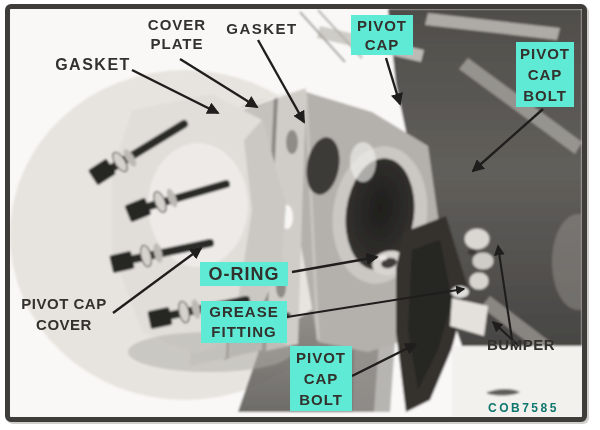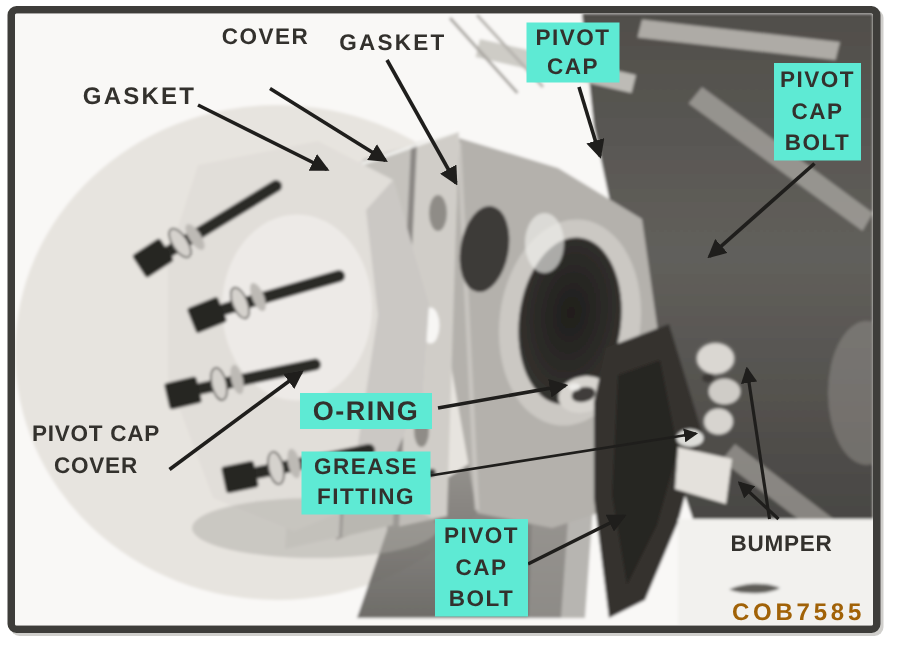--- a/index.html
+++ b/index.html
@@ -7,21 +7,21 @@
   .page{position:relative;width:600px;height:430px;background:#ffffff;overflow:hidden;}
   .frame{position:absolute;left:5px;top:4px;width:582px;height:418px;box-sizing:border-box;
          border:5px solid #3e3d3a;border-radius:6px;background:#f8f7f5;
          box-shadow:2px 2px 0 rgba(150,148,142,.45);overflow:hidden;}
   .frame svg{position:absolute;left:0;top:0;width:572px;height:408px;}
   .lbl{position:absolute;z-index:3;color:#33312d;font-weight:bold;text-align:center;
        letter-spacing:1px;line-height:19px;font-size:15px;}
   .lbl span{display:block;}
   .boxed{background:#5eead4;padding:1px 4px;}
   .big{font-size:18px;line-height:22px;letter-spacing:1px;}
-  .code{font-size:16px;letter-spacing:2.5px;color:#a16207;}
+  .code{font-size:12px;letter-spacing:2.5px;color:#0f766e;}
 </style>
 </head>
 <body>
 
 <div class="page">
   <div class="frame">
     <svg viewBox="10 9 572 408">
       <defs>
         <linearGradient id="gDark" x1="0" y1="0" x2="0" y2="1">
           <stop offset="0" stop-color="#504e4a"></stop>
@@ -146,55 +146,56 @@
       </g>
     </svg>
   </div>
 
   <div class="lbl" style="left:55px;top:55px;width:76px;font-size:16px;letter-spacing:1.5px;">
     <span>GASKET</span>
   </div>
 
   <div class="lbl" style="left:146px;top:15px;width:62px;">
     <span>COVER</span>
+    <span>PLATE</span>
   </div>
 
   <div class="lbl" style="left:225px;top:19px;width:74px;letter-spacing:1.5px;">
     <span>GASKET</span>
   </div>
 
   <div class="lbl boxed" style="left:351px;top:15px;width:54px;">
     <span>PIVOT</span>
     <span>CAP</span>
   </div>
 
   <div class="lbl boxed" style="left:516px;top:42px;width:50px;line-height:21px;">
     <span>PIVOT</span>
     <span>CAP</span>
     <span>BOLT</span>
   </div>
 
-  <div class="lbl" style="left:12px;top:279px;width:104px;line-height:21px;letter-spacing:0.5px;">
+  <div class="lbl" style="left:12px;top:293px;width:104px;line-height:21px;letter-spacing:0.5px;">
     <span>PIVOT CAP</span>
     <span>COVER</span>
   </div>
 
   <div class="lbl boxed big" style="left:200px;top:262px;width:80px;">
     <span>O-RING</span>
   </div>
 
   <div class="lbl boxed" style="left:201px;top:301px;width:78px;line-height:20px;">
     <span>GREASE</span>
     <span>FITTING</span>
   </div>
 
   <div class="lbl boxed" style="left:290px;top:346px;width:54px;line-height:21px;">
     <span>PIVOT</span>
     <span>CAP</span>
     <span>BOLT</span>
   </div>
 
-  <div class="lbl" style="left:469px;top:354px;width:104px;line-height:17px;letter-spacing:0.5px;">
+  <div class="lbl" style="left:469px;top:336px;width:104px;line-height:17px;letter-spacing:0.5px;">
     <span>BUMPER</span>
   </div>
 
   <div class="lbl code" style="left:488px;top:399px;width:100px;text-align:left;">COB7585</div>
 </div>
 
 </body></html>

